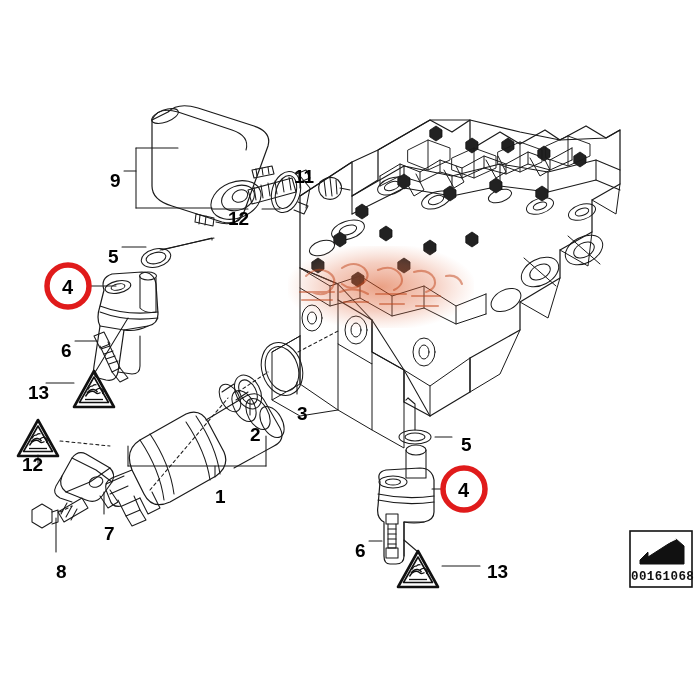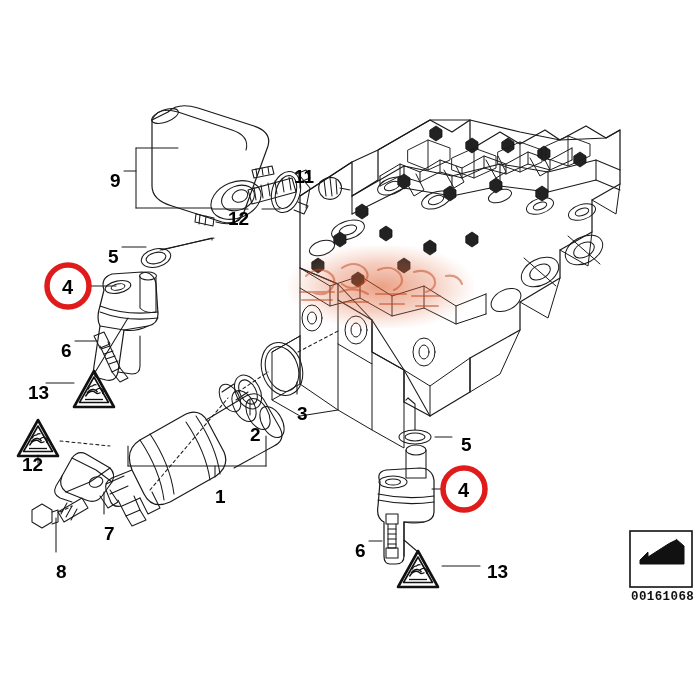--- a/index.html
+++ b/index.html
@@ -6,21 +6,21 @@
   body{width:700px;height:700px;overflow:hidden;
        font-family:"Liberation Sans", sans-serif;}
   #stage{position:relative;width:700px;height:700px;background:#fff;}
   #stage svg{position:absolute;left:0;top:0;}
   .lbl{position:absolute;font-weight:bold;color:#000;
        font-family:"Liberation Sans", sans-serif;
        line-height:1;white-space:nowrap;}
   .lbl-num{font-size:19px;}
   .callout-num{font-size:20px;}
   .diagid{position:absolute;font-family:"Liberation Mono", monospace;
-          font-size:12.5px;font-weight:bold;color:#111;letter-spacing:.4px;margin-top:20px;}
+          font-size:12.5px;font-weight:bold;color:#111;letter-spacing:.4px;}
 </style>
 </head>
 <body>
 
 <div id="stage">
 
 <svg width="700" height="700" viewBox="0 0 700 700">
   <defs>
     <radialGradient id="wmGrad" cx="50%" cy="50%" r="50%">
       <stop offset="0%" stop-color="#d9521f" stop-opacity="0.55"></stop>

